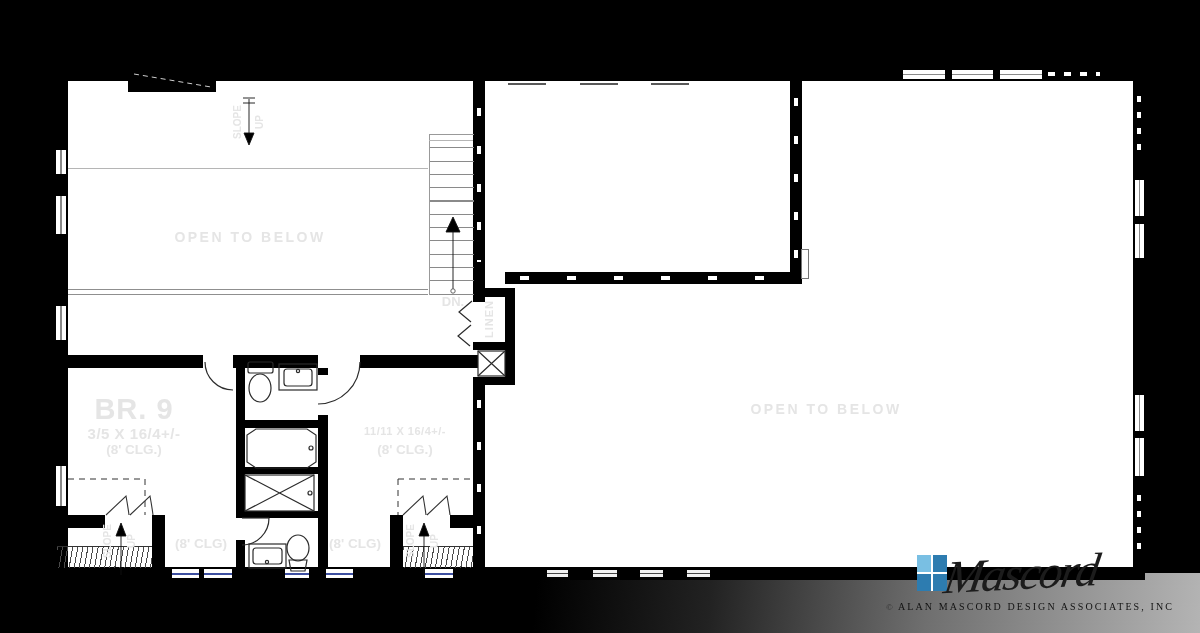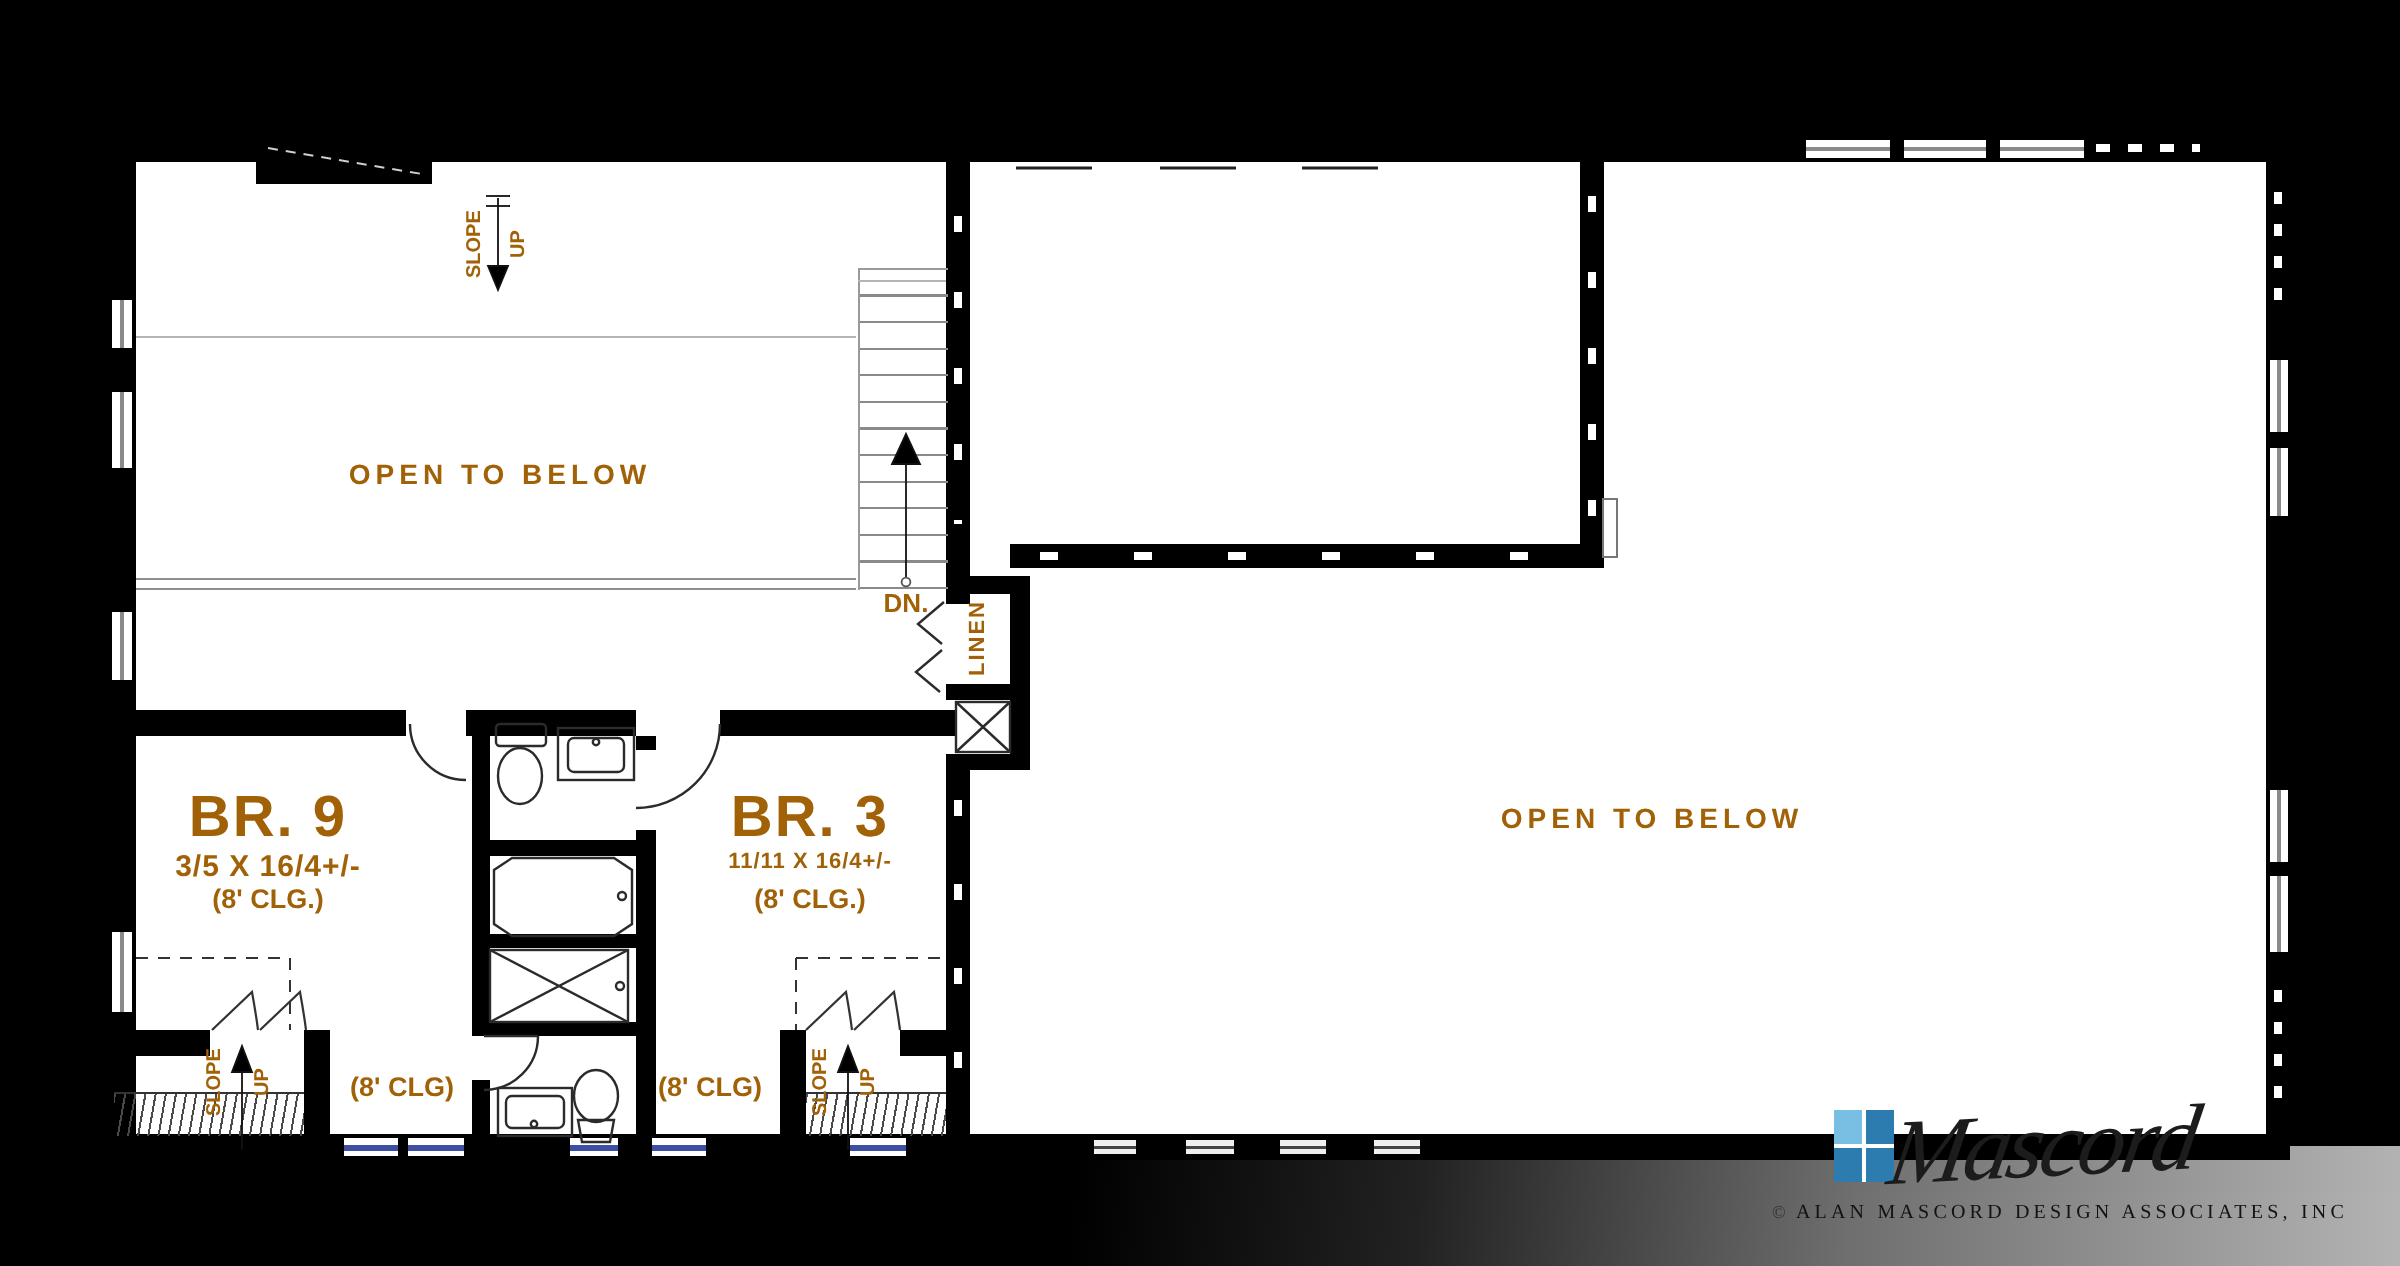--- a/index.html
+++ b/index.html
@@ -1,19 +1,19 @@
 <!DOCTYPE html>
 <html style="--glass: #3d4fa1;"><head>
 <meta charset="utf-8">
 <style>
   html,body{margin:0;padding:0;background:#000;}
   #stage{position:relative;width:1200px;height:633px;background:#000;overflow:hidden;
          font-family:"Liberation Sans",sans-serif;}
   .w{position:absolute;background:#000;}
-  .lbl{position:absolute;font-family:"Liberation Sans",sans-serif;font-weight:bold;color:#a16207;
+  .lbl{position:absolute;font-family:"Liberation Sans",sans-serif;font-weight:bold;color:#e5e5e5;
        text-align:center;white-space:nowrap;z-index:7;}
   .vert{writing-mode:vertical-rl;transform:rotate(180deg);text-align:center;}
   .win-v{position:absolute;z-index:3;background:linear-gradient(to right,#fff 0 40%,#8a8a8a 40% 60%,#fff 60%);}
   .win-h{position:absolute;z-index:3;background:linear-gradient(to bottom,#fff 0 40%,#8a8a8a 40% 60%,#fff 60%);}
   .win-b{position:absolute;z-index:3;background:linear-gradient(to bottom,#fff 0 40%,var(--glass,#3d4fa1) 40% 72%,#fff 72%);}
   .slit{position:absolute;z-index:3;background:linear-gradient(to bottom,#efefef 0 40%,#444 40% 62%,#efefef 62%);}
   .hatch{position:absolute;z-index:3;border-top:1px solid #333;
          background:repeating-linear-gradient(100deg,#4a4a4a 0 1px,transparent 1px 5px);}
   .stairs{position:absolute;z-index:3;border-left:1px solid #999;border-top:1px solid #999;
           background:repeating-linear-gradient(to bottom,transparent 0 12.2px,#8a8a8a 12.2px 13.3px);}
@@ -192,21 +192,20 @@
     <line x1="134" y1="74" x2="211" y2="87" stroke="#cfcfcf" stroke-width="1" stroke-dasharray="5,4"></line>
   </svg>
 
   <div class="lbl" style="left:160px;top:229px;width:180px;font-size:14px;letter-spacing:2.5px;">OPEN TO BELOW</div>
   <div class="lbl" style="left:726px;top:401px;width:200px;font-size:14px;letter-spacing:2.5px;">OPEN TO BELOW</div>
 
   <div class="lbl" style="left:84px;top:393px;width:100px;font-size:29px;letter-spacing:1px;">BR. 9</div>
   <div class="lbl" style="left:68px;top:425px;width:132px;font-size:15px;letter-spacing:0.5px;">3/5 X 16/4+/-</div>
   <div class="lbl" style="left:68px;top:442px;width:132px;font-size:13.5px;">(8' CLG.)</div>
 
-  <div class="lbl" style="left:355px;top:393px;width:100px;font-size:29px;letter-spacing:1px;">BR. 3</div>
   <div class="lbl" style="left:339px;top:425px;width:132px;font-size:11px;letter-spacing:0.5px;">11/11 X 16/4+/-</div>
   <div class="lbl" style="left:339px;top:442px;width:132px;font-size:13.5px;">(8' CLG.)</div>
 
   <div class="lbl" style="left:166px;top:536px;width:70px;font-size:13.5px;">(8' CLG)</div>
   <div class="lbl" style="left:322px;top:536px;width:66px;font-size:13.5px;">(8' CLG)</div>
 
   <div class="lbl" style="left:436px;top:294px;width:34px;font-size:13px;">DN.</div>
   <div class="lbl vert" style="left:483px;top:297px;width:18px;height:44px;font-size:11px;letter-spacing:1px;">LINEN</div>
 
   <div class="lbl vert" style="left:232px;top:98px;width:15px;height:48px;font-size:10px;">SLOPE</div>

